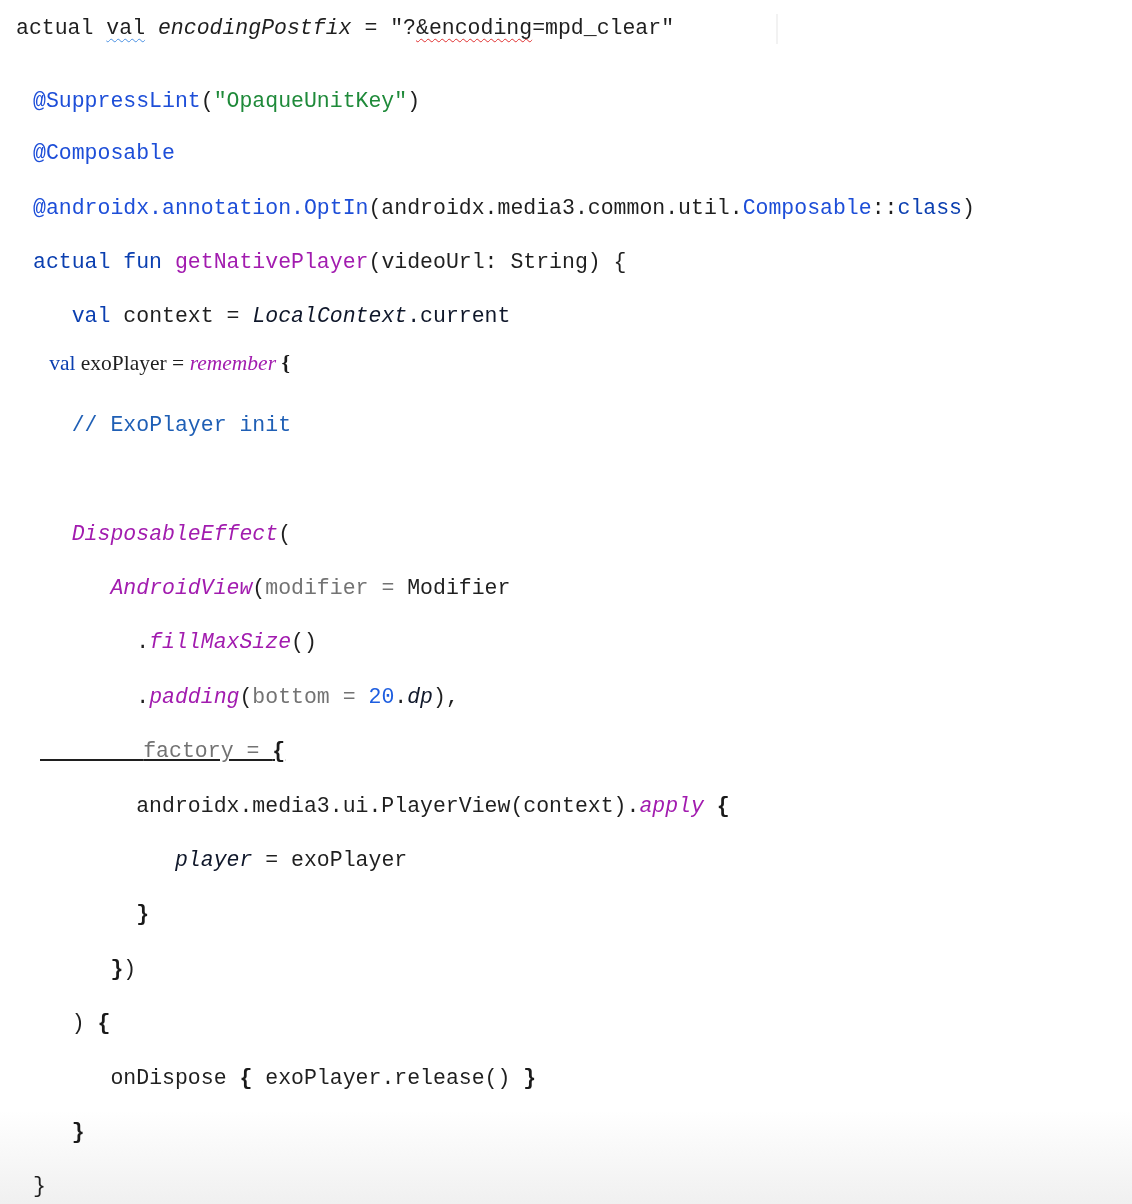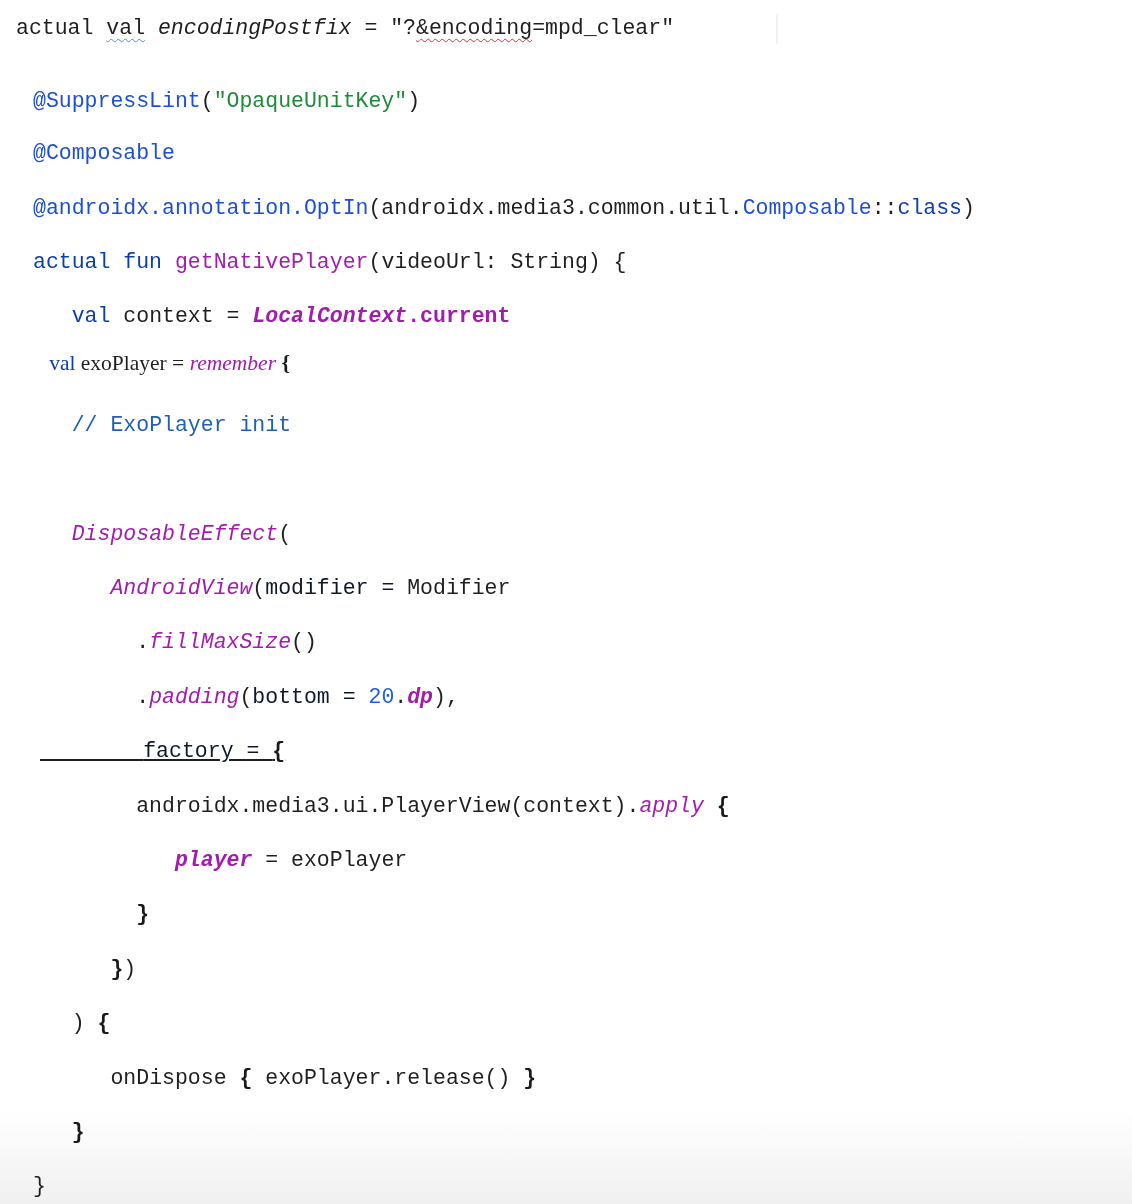--- a/index.html
+++ b/index.html
@@ -27,22 +27,22 @@
       left: 0;
       white-space: pre;
       height: 30px;
       line-height: 30px;
     }
     .kw { color: #0b3fb0; }
     .anno { color: #1d4ed8; }
     .str { color: #1f8a3a; }
     .fn { color: #a21caf; }
     .ital { font-style: italic; }
-    .purple { color: #a21caf; font-weight: bold; }
-    .param { color: #0f172a; }
+    .purple { color: #0f172a; }
+    .param { color: #737373; }
     .num { color: #1e5ee0; }
     .comment { color: #1f5fb5; }
     .brace { font-weight: bold; color: #1a1a1a; }
     .plain { color: #1f1f1f; }
     .squiggle-blue {
       text-decoration: underline wavy #4a90e2;
       text-decoration-thickness: 1px;
       text-underline-offset: 4px;
     }
     .squiggle-red {

